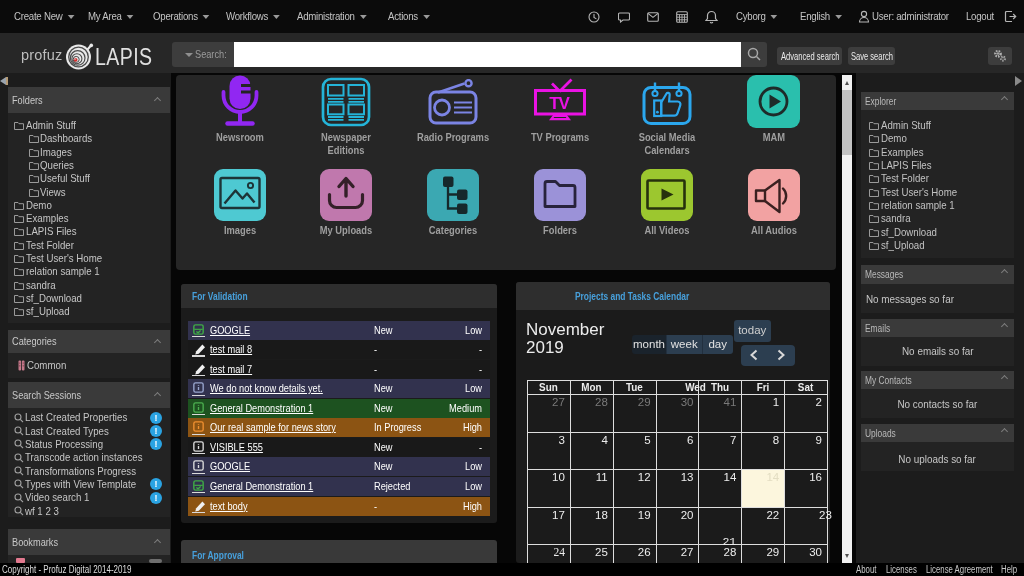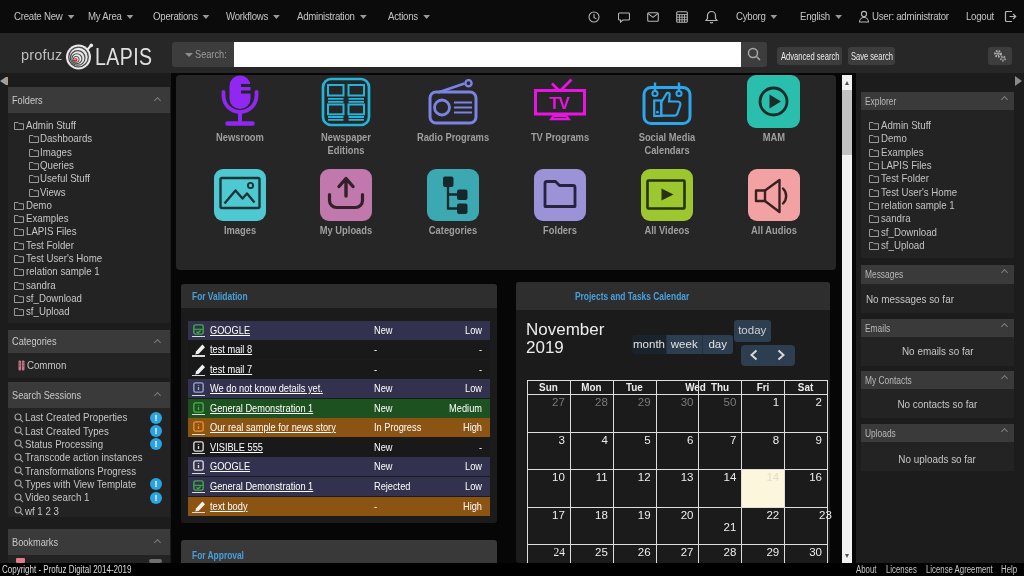--- a/index.html
+++ b/index.html
@@ -466,42 +466,42 @@
   <div class="t" style="left:569.9px;top:381.0px;width:42.9px;text-align:center;font-size:11px;font-weight:bold;color:#ececec;"><span style="display:inline-block;transform:scaleX(0.9);">Mon</span></div>
   <div class="t" style="left:612.7px;top:381.0px;width:42.9px;text-align:center;font-size:11px;font-weight:bold;color:#ececec;"><span style="display:inline-block;transform:scaleX(0.9);">Tue</span></div>
   <div class="t" style="left:655.6px;top:381.0px;width:42.9px;text-align:center;font-size:11px;font-weight:bold;color:#ececec;padding-left:28px;"><span style="display:inline-block;transform:scaleX(0.9);">Wed</span></div>
   <div class="t" style="left:698.4px;top:381.0px;width:42.9px;text-align:center;font-size:11px;font-weight:bold;color:#ececec;"><span style="display:inline-block;transform:scaleX(0.9);">Thu</span></div>
   <div class="t" style="left:741.3px;top:381.0px;width:42.9px;text-align:center;font-size:11px;font-weight:bold;color:#ececec;"><span style="display:inline-block;transform:scaleX(0.9);">Fri</span></div>
   <div class="t" style="left:784.1px;top:381.0px;width:42.9px;text-align:center;font-size:11px;font-weight:bold;color:#ececec;"><span style="display:inline-block;transform:scaleX(0.9);">Sat</span></div>
   <div class="t" style="left:527.0px;top:396.0px;width:37.9px;text-align:right;font-size:11.5px;color:#7a7a7a;">27</div>
   <div class="t" style="left:569.9px;top:396.0px;width:37.9px;text-align:right;font-size:11.5px;color:#7a7a7a;">28</div>
   <div class="t" style="left:612.7px;top:396.0px;width:37.9px;text-align:right;font-size:11.5px;color:#7a7a7a;">29</div>
   <div class="t" style="left:655.6px;top:396.0px;width:37.9px;text-align:right;font-size:11.5px;color:#7a7a7a;">30</div>
-  <div class="t" style="left:698.4px;top:396.0px;width:37.9px;text-align:right;font-size:11.5px;color:#7a7a7a;">50</div>
+  <div class="t" style="left:698.4px;top:396.0px;width:37.9px;text-align:right;font-size:11.5px;color:#7a7a7a;">41</div>
   <div class="t" style="left:741.3px;top:396.0px;width:37.9px;text-align:right;font-size:11.5px;color:#ededed;">1</div>
   <div class="t" style="left:784.1px;top:396.0px;width:37.9px;text-align:right;font-size:11.5px;color:#ededed;">2</div>
   <div class="t" style="left:527.0px;top:433.5px;width:37.9px;text-align:right;font-size:11.5px;color:#ededed;">3</div>
   <div class="t" style="left:569.9px;top:433.5px;width:37.9px;text-align:right;font-size:11.5px;color:#ededed;">4</div>
   <div class="t" style="left:612.7px;top:433.5px;width:37.9px;text-align:right;font-size:11.5px;color:#ededed;">5</div>
   <div class="t" style="left:655.6px;top:433.5px;width:37.9px;text-align:right;font-size:11.5px;color:#ededed;">6</div>
   <div class="t" style="left:698.4px;top:433.5px;width:37.9px;text-align:right;font-size:11.5px;color:#ededed;">7</div>
   <div class="t" style="left:741.3px;top:433.5px;width:37.9px;text-align:right;font-size:11.5px;color:#ededed;">8</div>
   <div class="t" style="left:784.1px;top:433.5px;width:37.9px;text-align:right;font-size:11.5px;color:#ededed;">9</div>
   <div class="t" style="left:527.0px;top:471.0px;width:37.9px;text-align:right;font-size:11.5px;color:#ededed;">10</div>
   <div class="t" style="left:569.9px;top:471.0px;width:37.9px;text-align:right;font-size:11.5px;color:#ededed;">11</div>
   <div class="t" style="left:612.7px;top:471.0px;width:37.9px;text-align:right;font-size:11.5px;color:#ededed;">12</div>
   <div class="t" style="left:655.6px;top:471.0px;width:37.9px;text-align:right;font-size:11.5px;color:#ededed;">13</div>
   <div class="t" style="left:698.4px;top:471.0px;width:37.9px;text-align:right;font-size:11.5px;color:#ededed;">14</div>
   <div class="t" style="left:741.3px;top:471.0px;width:37.9px;text-align:right;font-size:11.5px;color:#e3ddc2;">14</div>
   <div class="t" style="left:784.1px;top:471.0px;width:37.9px;text-align:right;font-size:11.5px;color:#ededed;">16</div>
   <div class="t" style="left:527.0px;top:508.5px;width:37.9px;text-align:right;font-size:11.5px;color:#ededed;">17</div>
   <div class="t" style="left:569.9px;top:508.5px;width:37.9px;text-align:right;font-size:11.5px;color:#ededed;">18</div>
   <div class="t" style="left:612.7px;top:508.5px;width:37.9px;text-align:right;font-size:11.5px;color:#ededed;">19</div>
   <div class="t" style="left:655.6px;top:508.5px;width:37.9px;text-align:right;font-size:11.5px;color:#ededed;">20</div>
-  <div class="t" style="left:698.4px;top:521px;width:37.9px;text-align:right;font-size:11.5px;color:#ededed;">21</div>
+  <div class="t" style="left:698.4px;top:535px;width:37.9px;text-align:right;font-size:11.5px;color:#ededed;font-family:Liberation Mono, monospace;">21</div>
   <div class="t" style="left:741.3px;top:508.5px;width:37.9px;text-align:right;font-size:11.5px;color:#ededed;">22</div>
   <div class="t" style="left:784.1px;top:508.5px;width:37.9px;text-align:right;font-size:11.5px;color:#ededed;padding-left:35px;">23</div>
   <div class="t" style="left:527.0px;top:546.0px;width:37.9px;text-align:right;font-size:11.5px;color:#ededed;font-family:Liberation Serif, serif;">24</div>
   <div class="t" style="left:569.9px;top:546.0px;width:37.9px;text-align:right;font-size:11.5px;color:#ededed;">25</div>
   <div class="t" style="left:612.7px;top:546.0px;width:37.9px;text-align:right;font-size:11.5px;color:#ededed;">26</div>
   <div class="t" style="left:655.6px;top:546.0px;width:37.9px;text-align:right;font-size:11.5px;color:#ededed;">27</div>
   <div class="t" style="left:698.4px;top:546.0px;width:37.9px;text-align:right;font-size:11.5px;color:#ededed;">28</div>
   <div class="t" style="left:741.3px;top:546.0px;width:37.9px;text-align:right;font-size:11.5px;color:#ededed;">29</div>
   <div class="t" style="left:784.1px;top:546.0px;width:37.9px;text-align:right;font-size:11.5px;color:#ededed;">30</div>
 </div>

